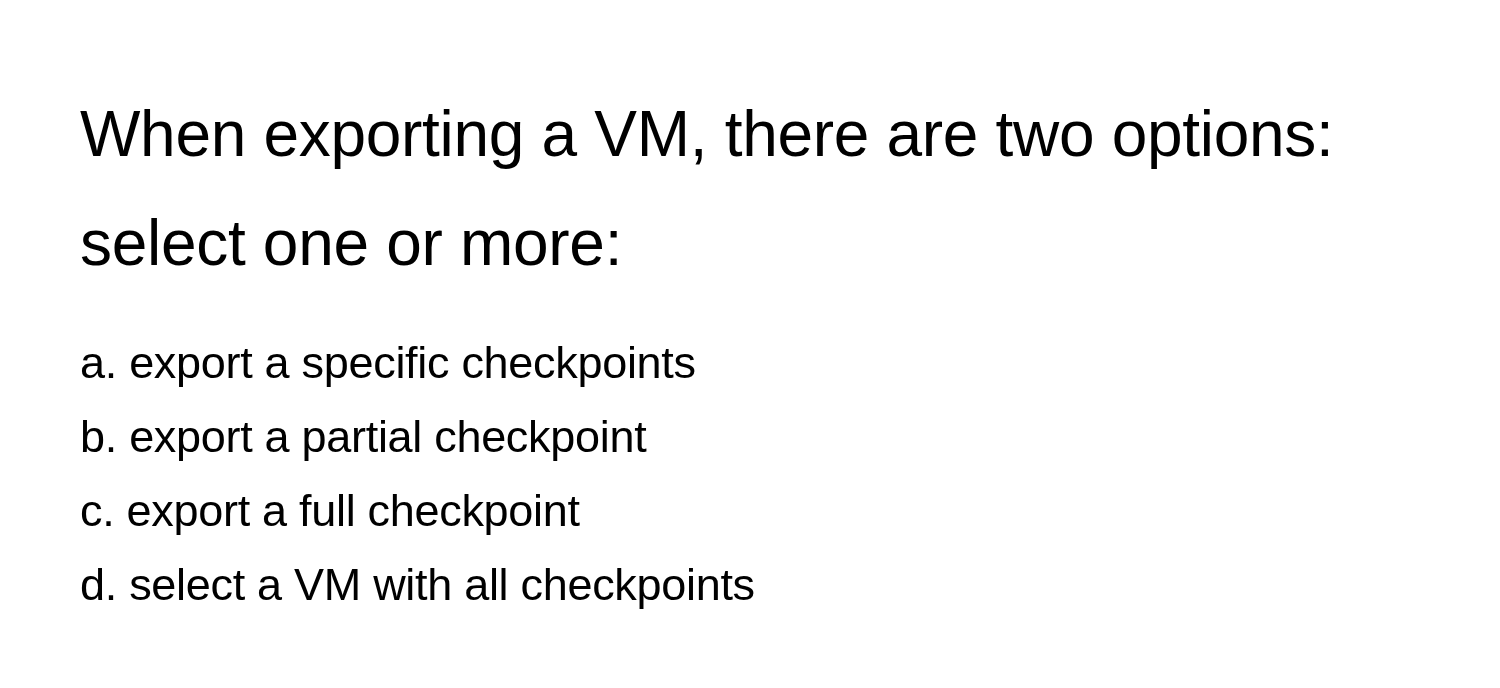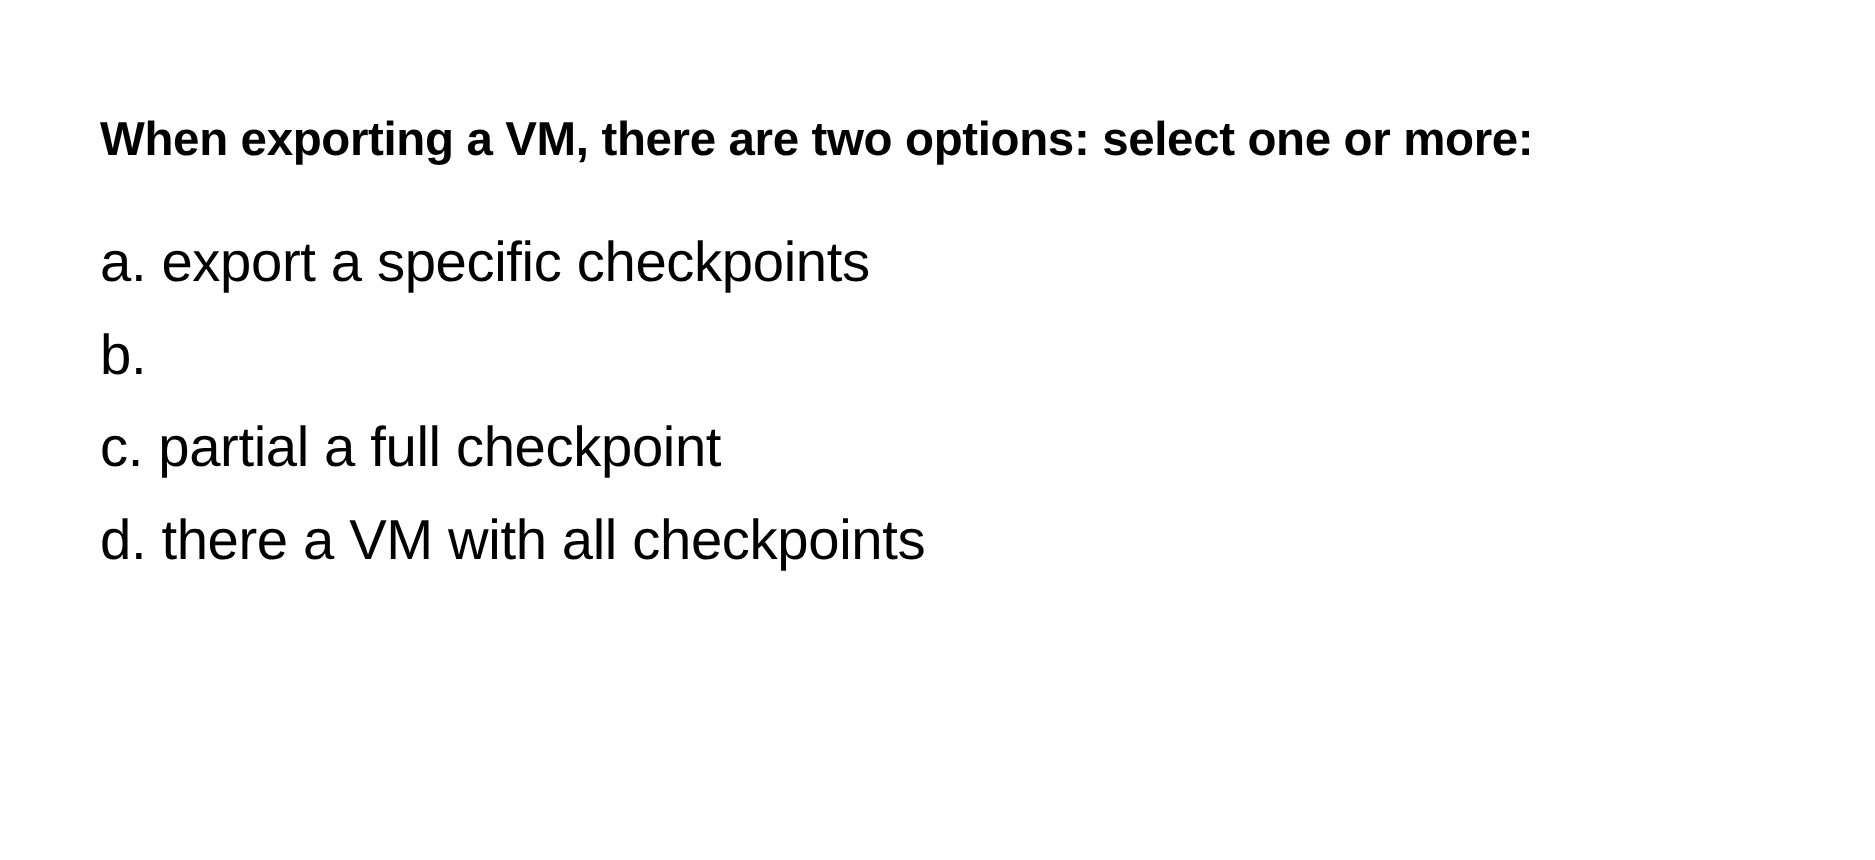--- a/index.html
+++ b/index.html
@@ -9,24 +9,24 @@
     }
     body {
       width: 1500px;
       height: 688px;
       background: #ffffff;
       font-family: -apple-system, BlinkMacSystemFont, "Segoe UI", Helvetica, Arial, sans-serif;
       color: #000000;
       padding: 80px 80px 0 80px;
     }
     .question-text {
-      font-size: 38px;
+      font-size: 64px;
       line-height: 1.7;
       letter-spacing: -0.3px;
-      font-weight: 700;
+      font-weight: 400;
     }
     .options {
       margin-top: 28px;
     }
     .option {
       font-size: 45px;
       line-height: 1.65;
       letter-spacing: -0.3px;
       font-weight: 400;
       display: flex;
@@ -40,22 +40,23 @@
 
 <div class="question-text">When exporting a VM, there are two options: select one or more:</div>
 
 <div class="options">
   <div class="option">
     <span class="option-letter">a. </span>
     <span>export a specific checkpoints</span>
   </div>
   <div class="option">
     <span class="option-letter">b. </span>
+    <span>export a partial checkpoint</span>
   </div>
   <div class="option">
     <span class="option-letter">c. </span>
-    <span>partial a full checkpoint</span>
+    <span>export a full checkpoint</span>
   </div>
   <div class="option">
     <span class="option-letter">d. </span>
-    <span>there a VM with all checkpoints</span>
+    <span>select a VM with all checkpoints</span>
   </div>
 </div>
 
 </body></html>

